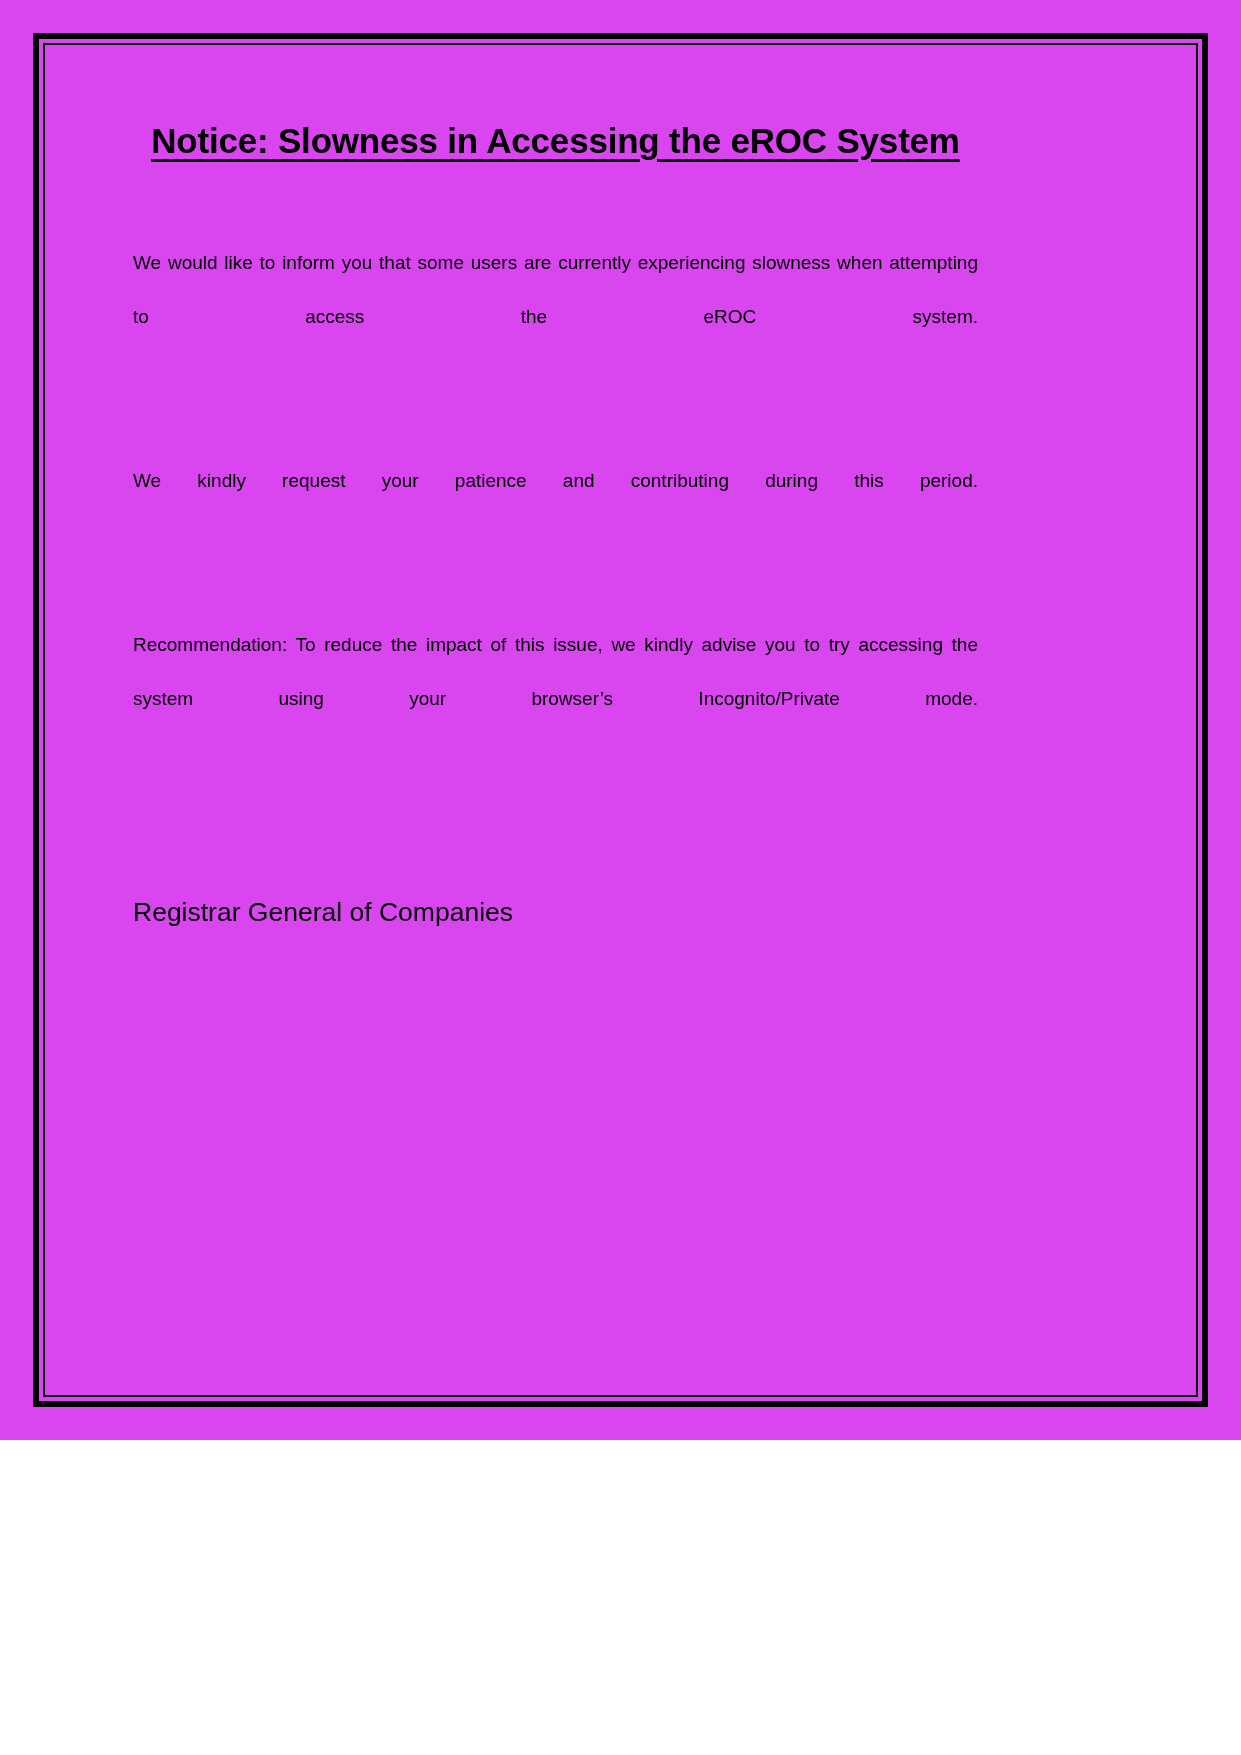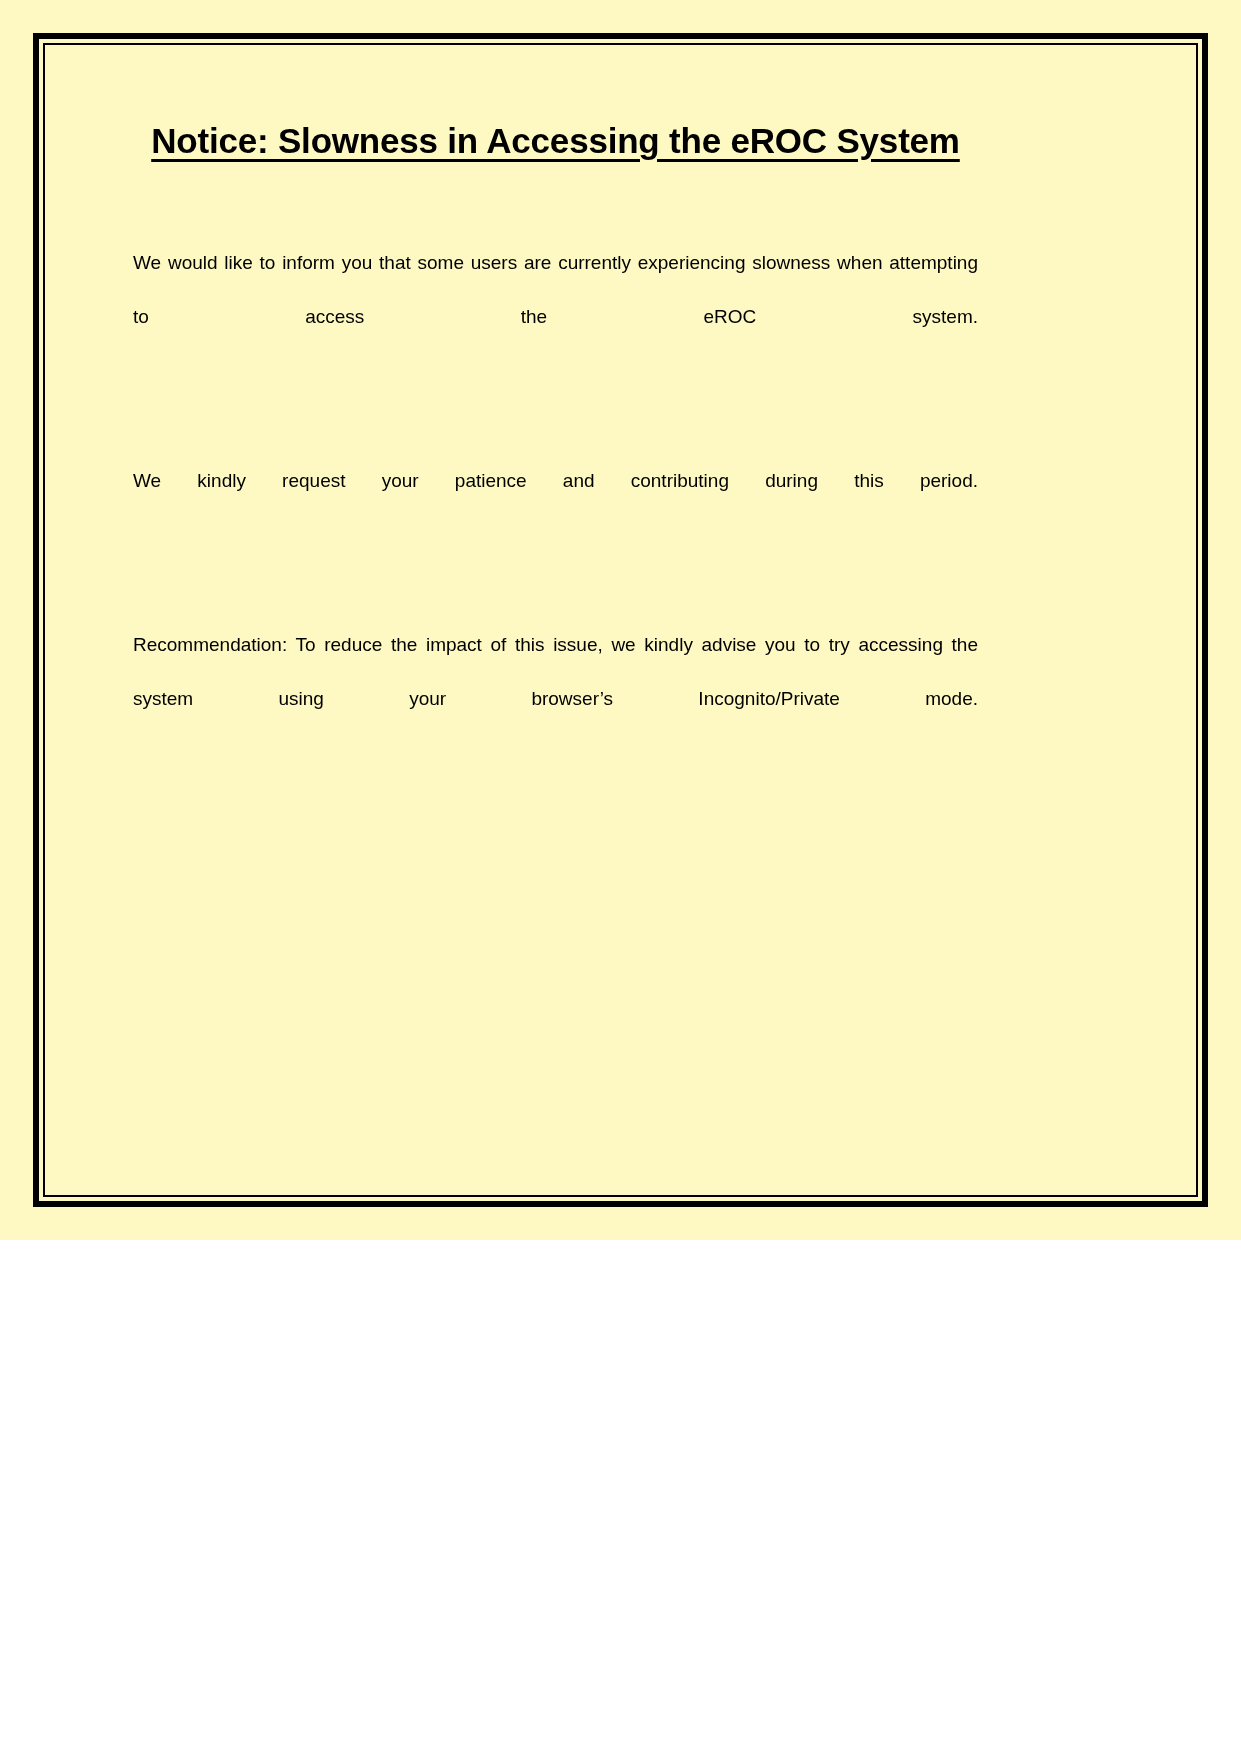--- a/index.html
+++ b/index.html
@@ -4,22 +4,22 @@
 <style>
   html, body {
     margin: 0;
     padding: 0;
     background: #ffffff;
   }
 
   .page {
     position: relative;
     width: 1241px;
-    height: 1240px;
-    background: #fef9c3;
+    height: 1440px;
+    background: #d946ef;
     box-sizing: border-box;
     font-family: "Liberation Sans", "DejaVu Sans", sans-serif;
     overflow: hidden;
   }
 
   
   .border-outer {
     position: absolute;
     left: 33px;
     top: 33px;
@@ -122,16 +122,17 @@
 
 
 
       <p class="para">We kindly request your patience and contributing during this period.</p>
 
       <p class="para"><span class="b">Recommendation</span><span>: </span><span>To reduce the impact of this issue, we kindly advise you to try accessing the system using your browser’s </span><span class="b">Incognito/Private mode</span><span>.</span></p>
 
     </div>
 
     <div class="signature">
+      <div class="sig-line">Registrar General of Companies</div>
     </div>
 
   </div>
 </div>
 
 </body></html>

